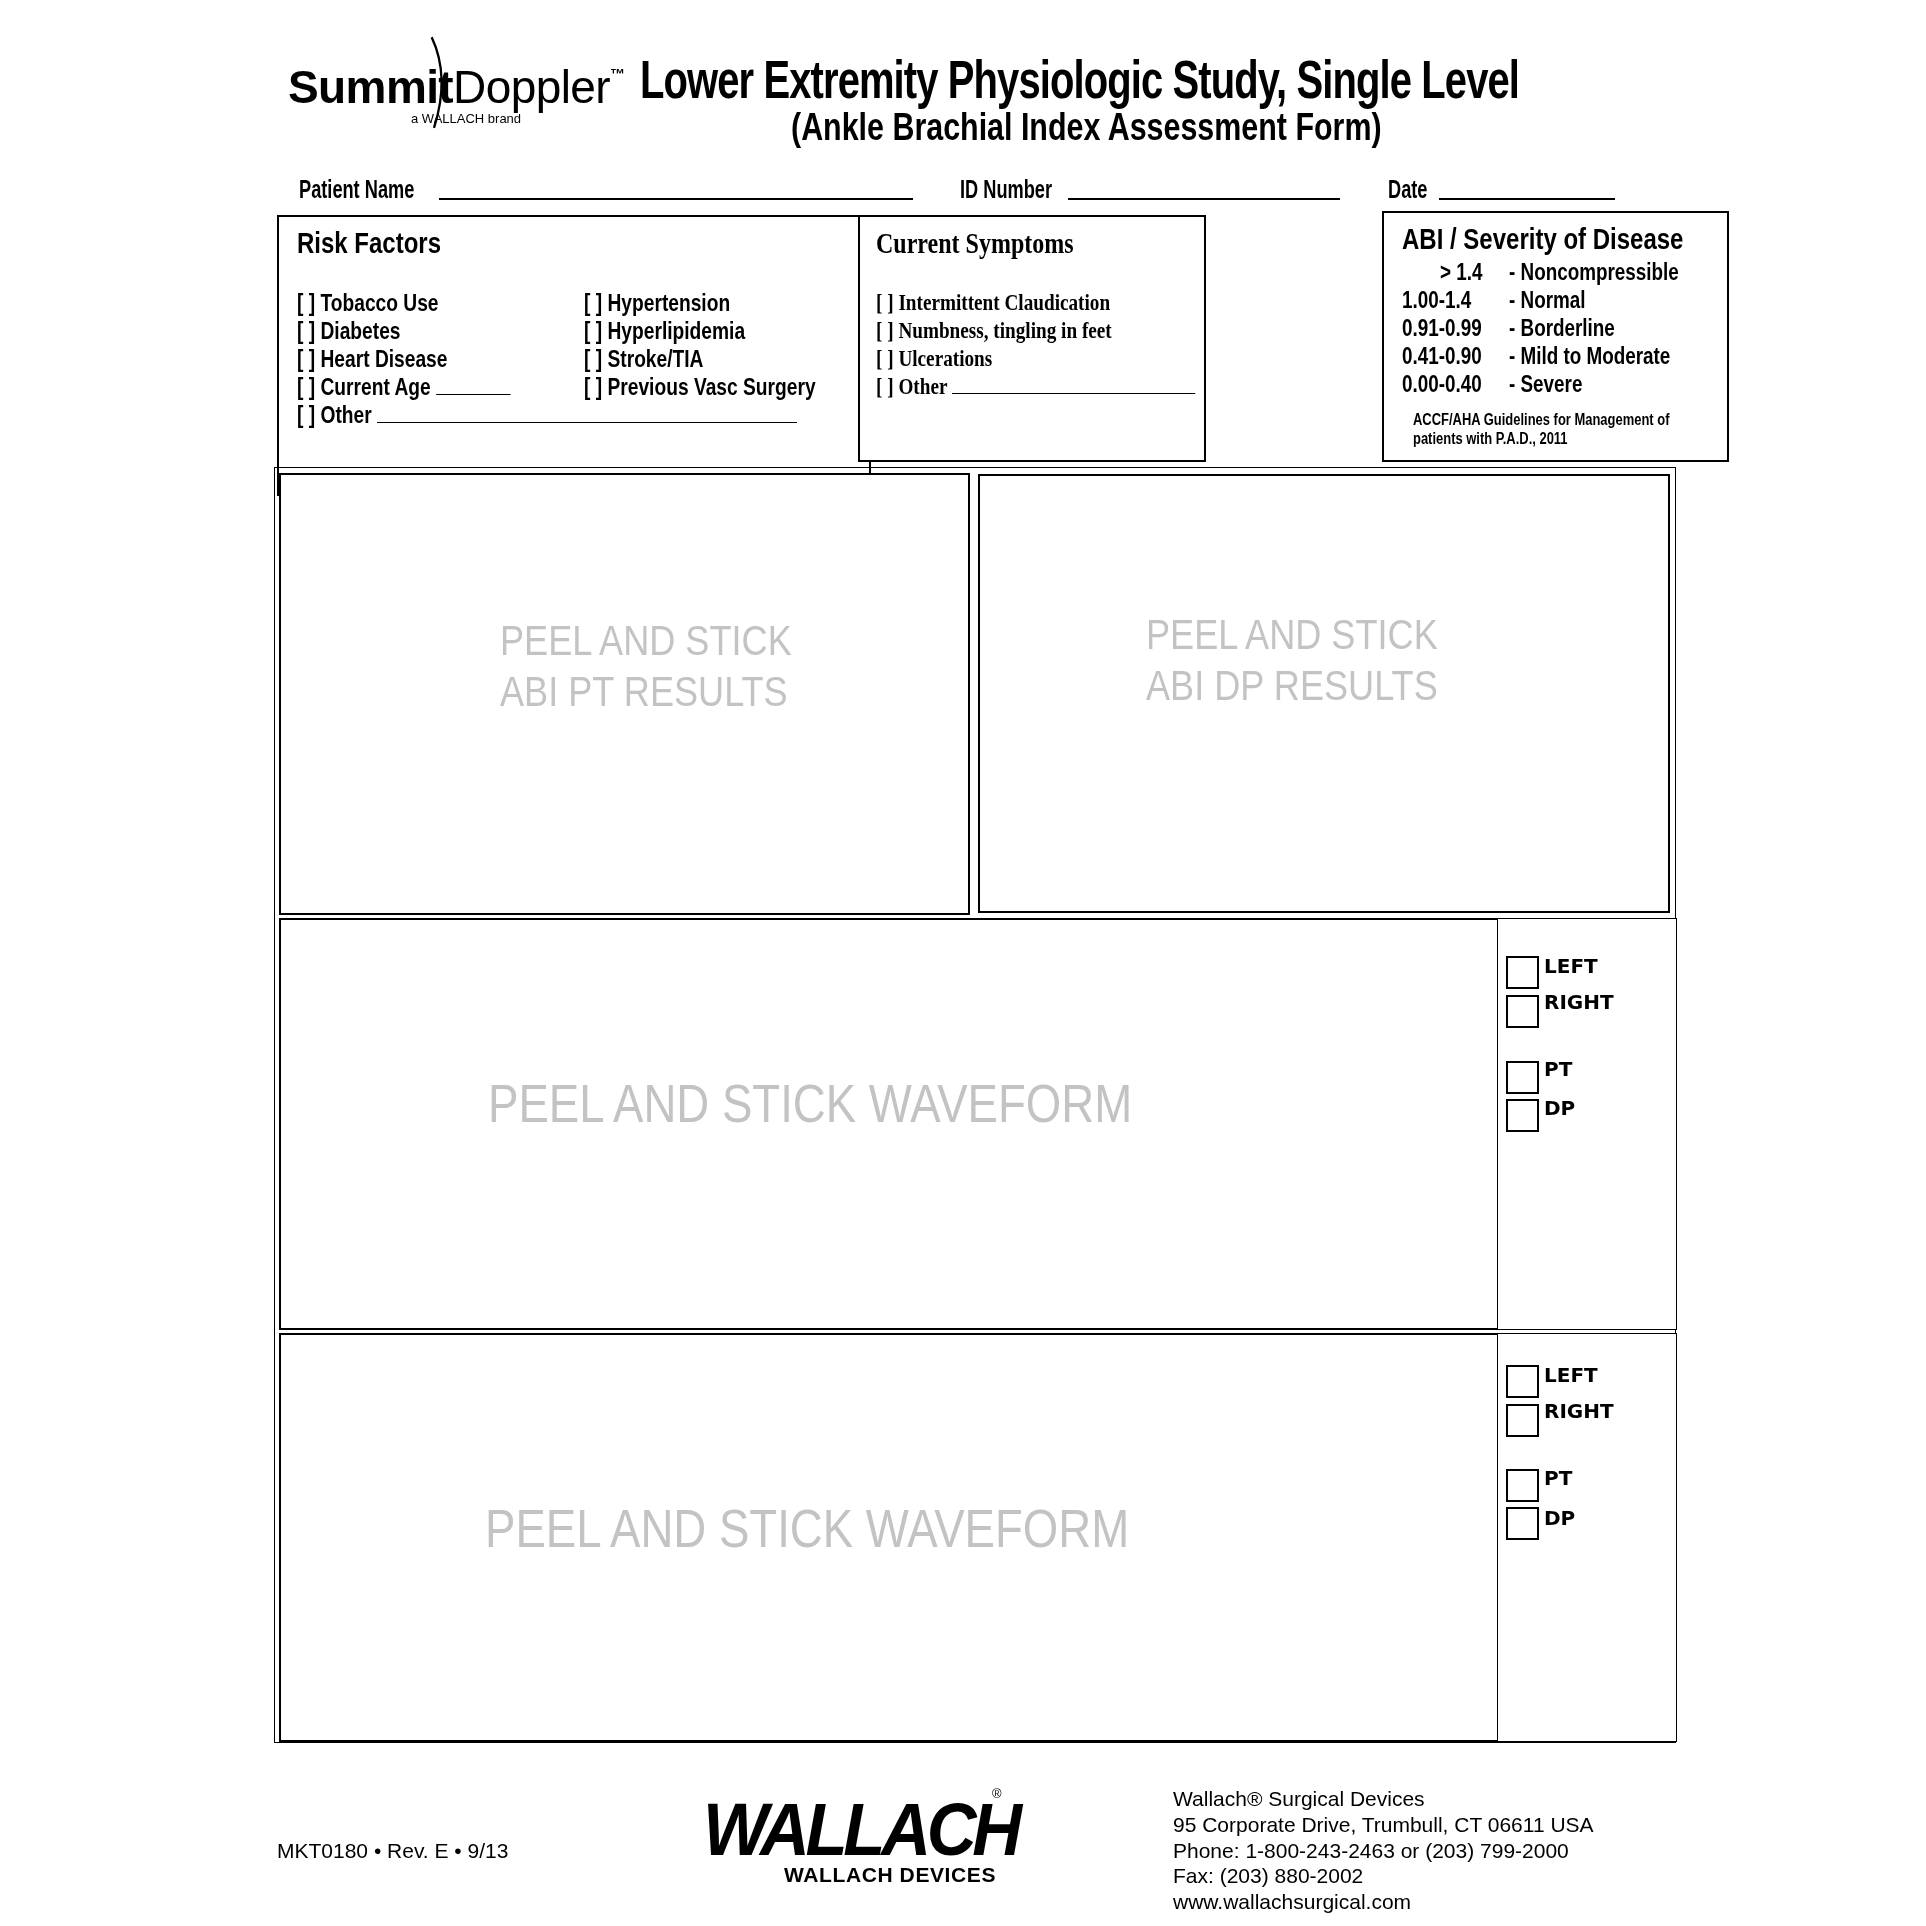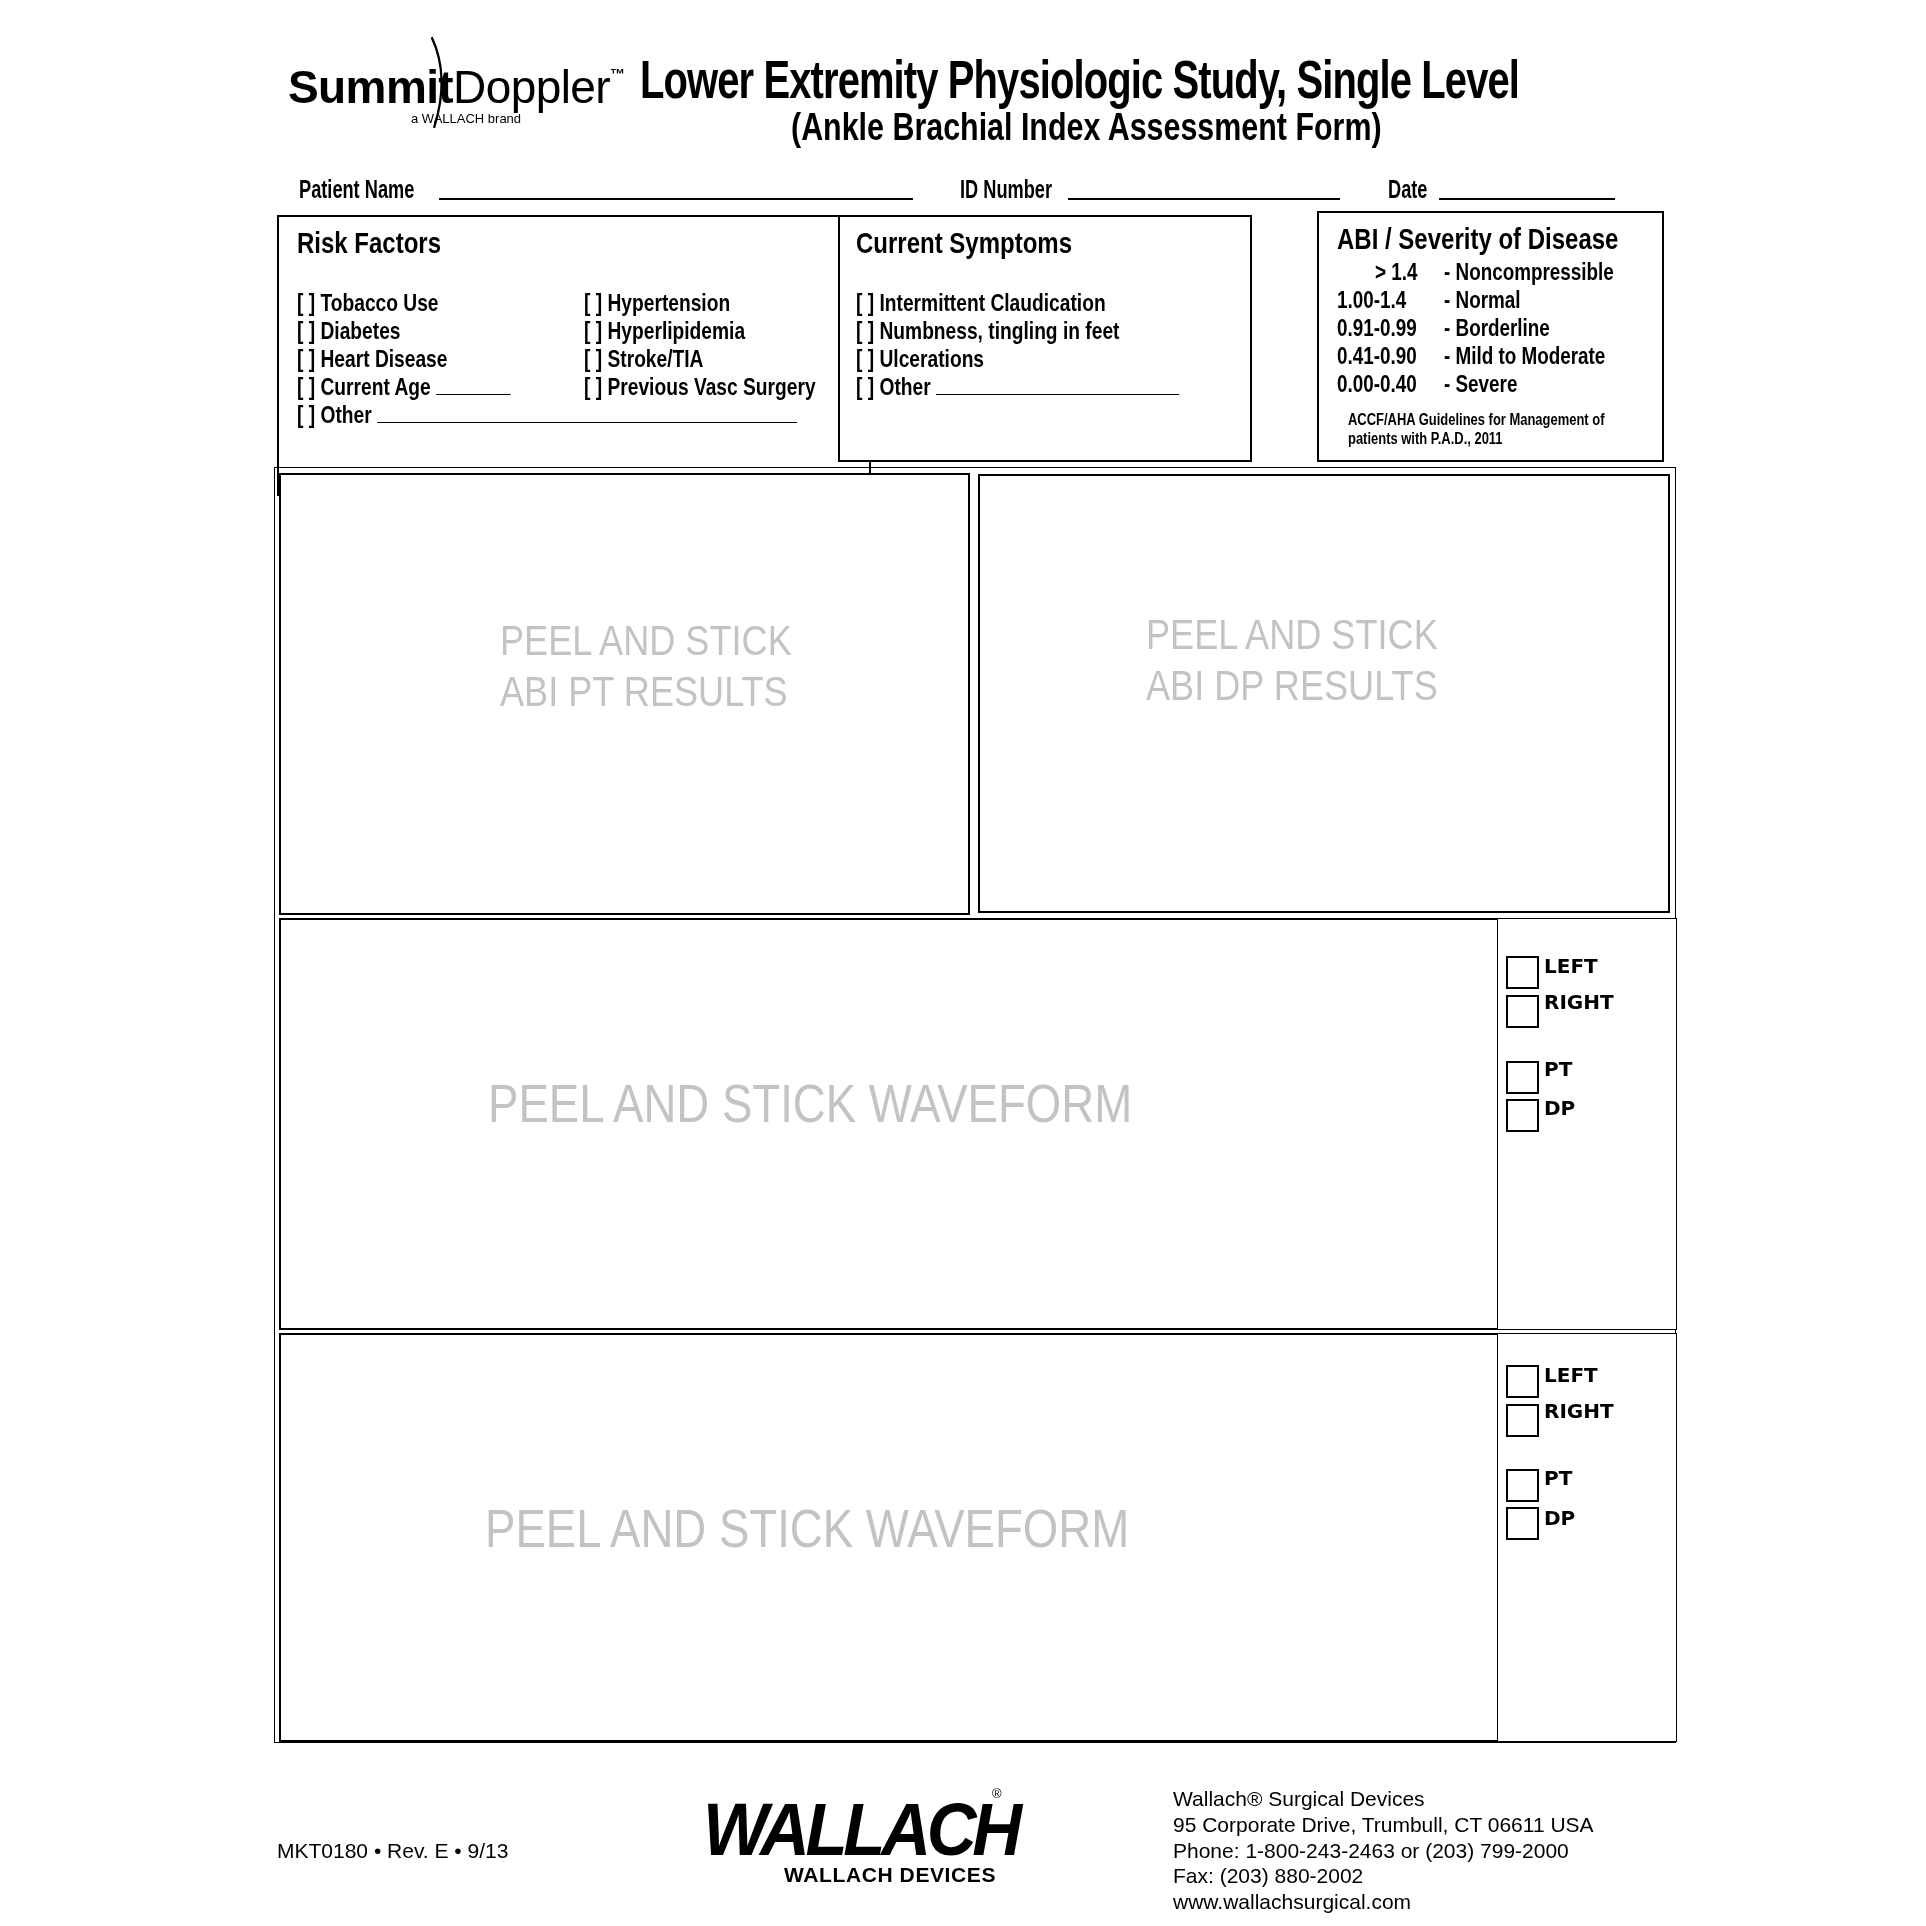--- a/index.html
+++ b/index.html
@@ -76,29 +76,29 @@
   <div class="item" style="left:17.5px; top:128px;"><span>[ ]</span> <span>Heart Disease</span></div>
   <div class="item" style="left:17.5px; top:156px;"><span>[ ]</span> <span>Current Age</span> <span class="uline" style="width:93px;"></span></div>
   <div class="item" style="left:17.5px; top:184px;"><span>[ ]</span> <span>Other</span> <span class="uline" style="width:525px;"></span></div>
 
   <div class="item" style="left:305px; top:72px;"><span>[ ]</span> <span>Hypertension</span></div>
   <div class="item" style="left:305px; top:100px;"><span>[ ]</span> <span>Hyperlipidemia</span></div>
   <div class="item" style="left:305px; top:128px;"><span>[ ]</span> <span>Stroke/TIA</span></div>
   <div class="item" style="left:305px; top:156px;"><span>[ ]</span> <span>Previous Vasc Surgery</span></div>
 </div>
 
-<div class="box" style="left:838px; top:215px; width:414px; height:247px;">
+<div class="box" style="left:858px; top:215px; width:348px; height:247px;font-family:Liberation Serif, serif;">
   <div class="sec-title" style="left:16.3px; top:9.3px;">Current Symptoms</div>
   <div class="item" style="left:16.3px; top:72px;"><span>[ ]</span> <span>Intermittent Claudication</span></div>
   <div class="item" style="left:16.3px; top:100px;"><span>[ ]</span> <span>Numbness, tingling in feet</span></div>
   <div class="item" style="left:16.3px; top:128px;"><span>[ ]</span> <span>Ulcerations</span></div>
   <div class="item" style="left:16.3px; top:156px;"><span>[ ]</span> <span>Other</span> <span class="uline" style="width:304px;"></span></div>
 </div>
 
-<div class="box" style="left:1317px; top:211px; width:347px; height:251px;">
+<div class="box" style="left:1382px; top:211px; width:347px; height:251px;">
   <div class="sec-title" style="left:17.5px; top:9.3px;">ABI / Severity of Disease</div>
   <div class="abi-row" style="left:56px; top:46px;">&gt; 1.4</div>
   <div class="abi-row" style="left:125px; top:46px;">- Noncompressible</div>
   <div class="abi-row" style="left:17.5px; top:74px;">1.00-1.4</div>
   <div class="abi-row" style="left:125px; top:74px;">- Normal</div>
   <div class="abi-row" style="left:17.5px; top:102px;">0.91-0.99</div>
   <div class="abi-row" style="left:125px; top:102px;">- Borderline</div>
   <div class="abi-row" style="left:17.5px; top:130px;">0.41-0.90</div>
   <div class="abi-row" style="left:125px; top:130px;">- Mild to Moderate</div>
   <div class="abi-row" style="left:17.5px; top:158px;">0.00-0.40</div>

